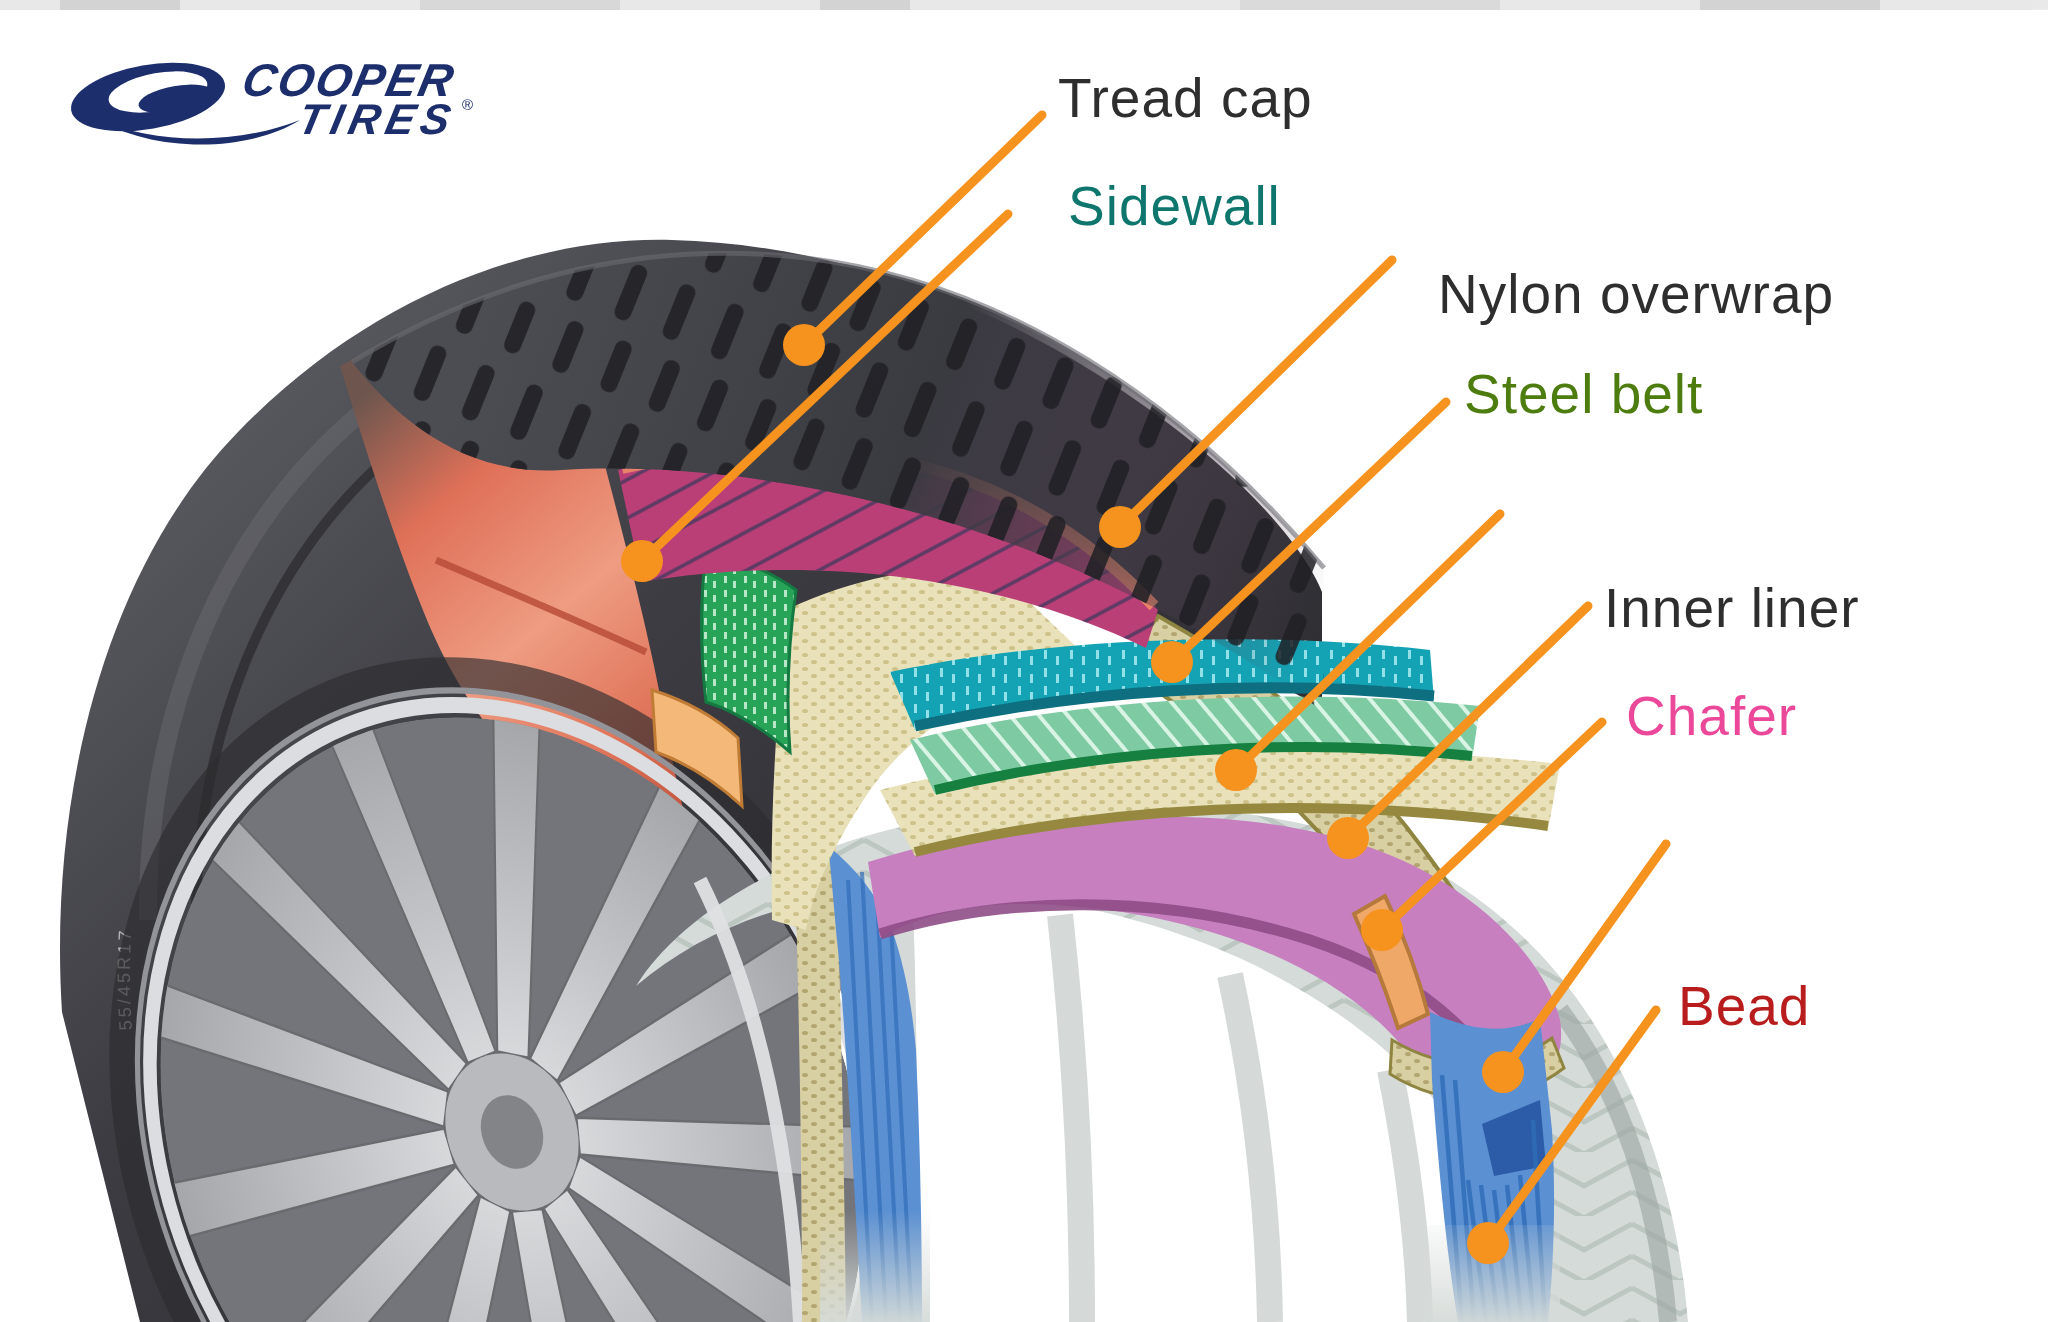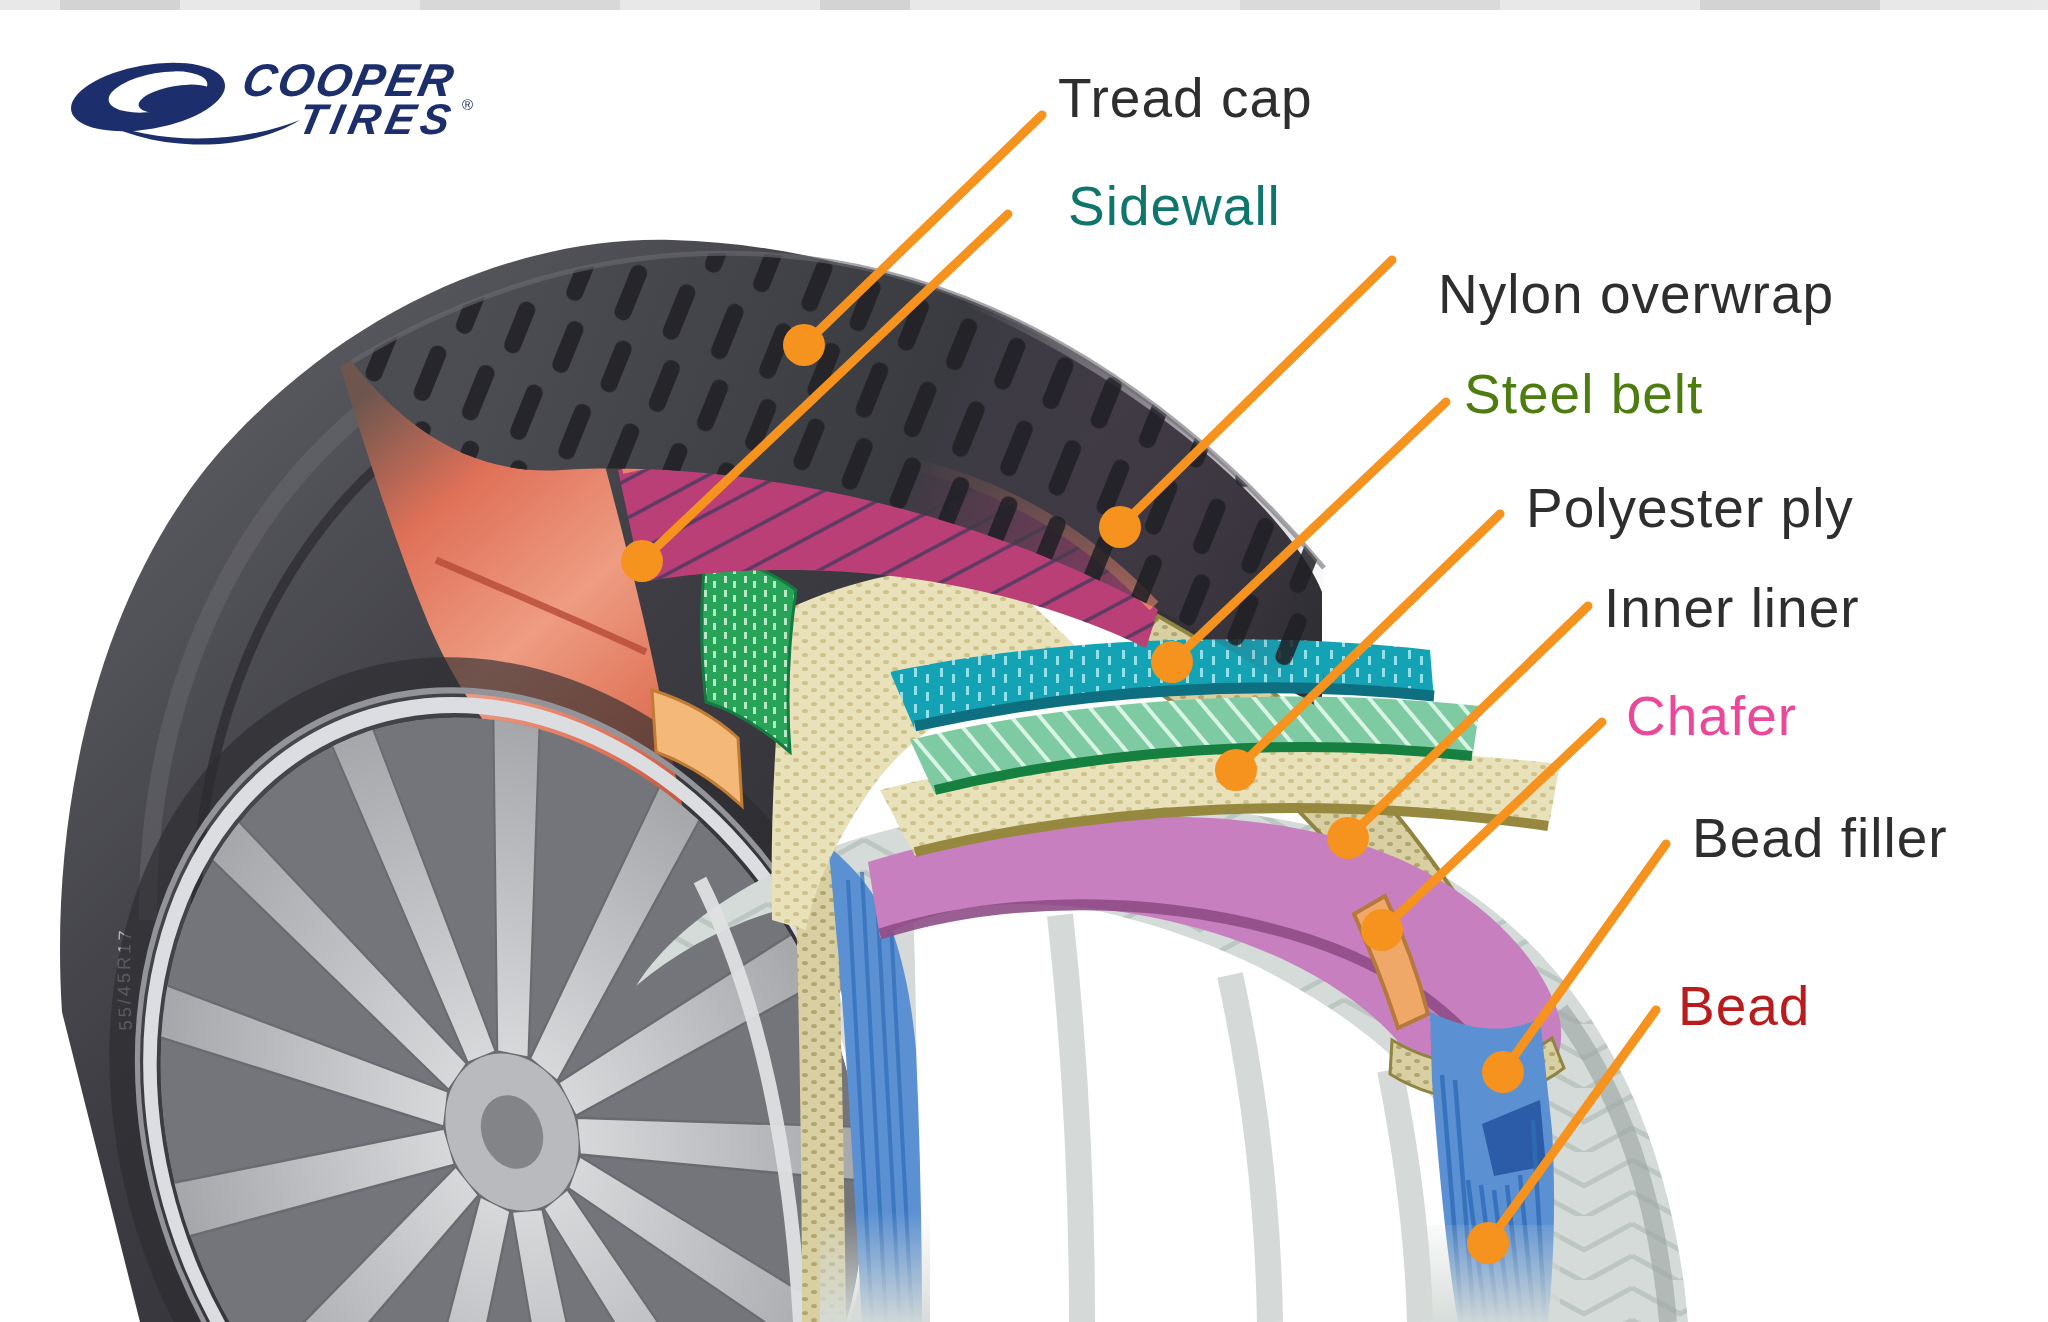--- a/index.html
+++ b/index.html
@@ -267,20 +267,18 @@
     </g>
     <text x="462" y="110" font-size="15" fill="#1c2e6b">®</text>
   </g>
 </svg>
 
 <div id="label-layer">
       <div class="part-label" style="left: 1058px; top: 70px; color: rgb(46, 46, 46);">Tread cap</div>
       <div class="part-label" style="left: 1036px; top: 178px; color: #0f766e; margin-left: 32px;">Sidewall</div>
       <div class="part-label" style="left: 1438px; top: 226px; color: rgb(46, 46, 46); margin-top: 40px;">Nylon overwrap</div>
       <div class="part-label" style="left: 1464px; top: 366px; color: #4d7c0f;">Steel belt</div>
-      <div class="part-label" style="left: 1526px; top: 480px; color: rgb(46, 46, 46);">Polyester ply</div>
       <div class="part-label" style="left: 1604px; top: 580px; color: rgb(46, 46, 46);">Inner liner</div>
       <div class="part-label" style="left: 1626px; top: 688px; color: #ec4899;">Chafer</div>
-      <div class="part-label" style="left: 1692px; top: 810px; color: rgb(46, 46, 46);">Bead filler</div>
       <div class="part-label" style="left: 1678px; top: 978px; color: #b91c1c;">Bead</div>
     </div>
 
 </div>
 
 </body></html>

